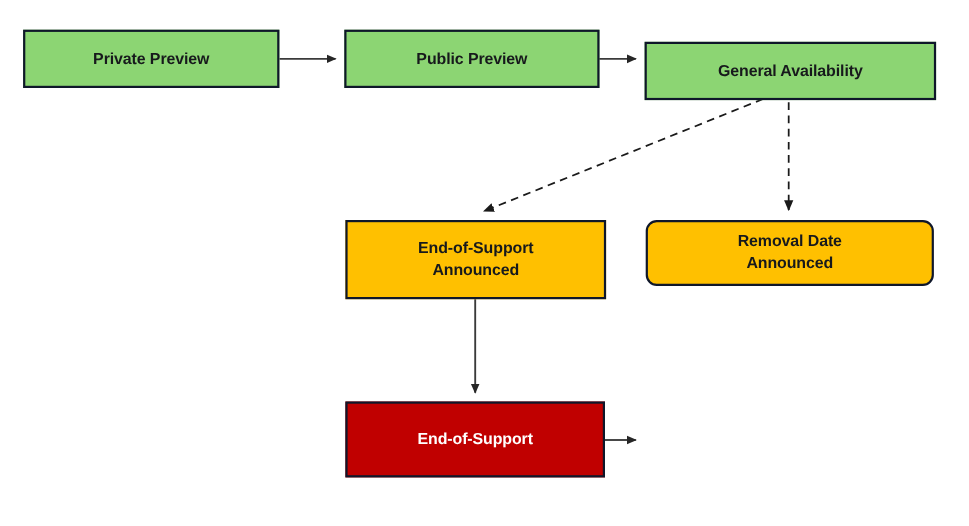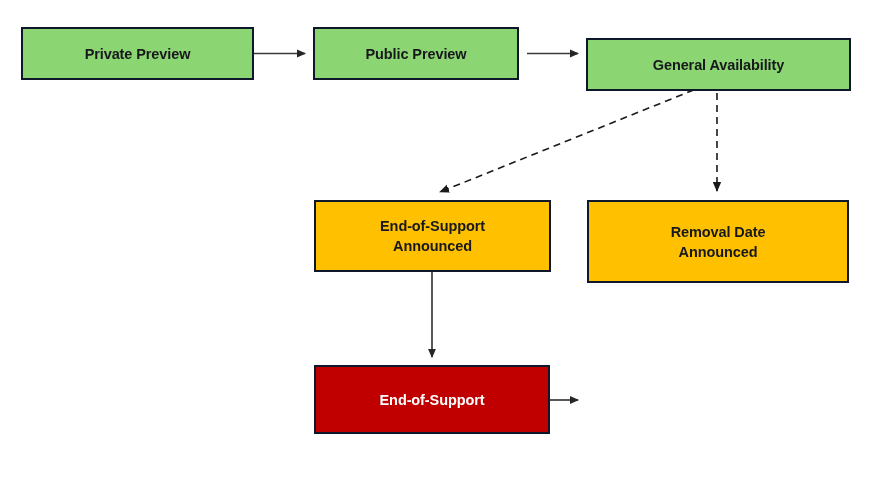--- a/index.html
+++ b/index.html
@@ -73,34 +73,34 @@
 
     <line x1="432" y1="272" x2="432" y2="357" stroke="#3a3a3a" stroke-width="1.7" marker-end="url(#arrowSolid)"></line>
 
     <line x1="550" y1="400" x2="578" y2="400" stroke="#3a3a3a" stroke-width="1.7" marker-end="url(#arrowSolid)"></line>
   </svg>
 
   <div class="node stage-green" style="left:21px; top:27px; width:233px; height:53px;">
     <span class="node-label">Private Preview</span>
   </div>
 
-  <div class="node stage-green" style="left:313px; top:27px; width:206px; height:53px;">
+  <div class="node stage-green" style="left:313px; top:27px; width:232px; height:53px;">
     <span class="node-label">Public Preview</span>
   </div>
 
   <div class="node stage-green" style="left:586px; top:38px; width:265px; height:53px;">
     <span class="node-label">General Availability</span>
   </div>
 
   <div class="node stage-amber" style="left:314px; top:200px; width:237px; height:72px;">
     <span class="node-label">End-of-Support
 Announced</span>
   </div>
 
-  <div class="node stage-amber" style="left:587px; top:200px; width:262px; height:83px;">
+  <div class="node stage-amber" style="left:587px; top:200px; width:262px; height:60px;border-radius:10px;">
     <span class="node-label">Removal Date
 Announced</span>
   </div>
 
   <div class="node stage-red" style="left:314px; top:365px; width:236px; height:69px;">
     <span class="node-label">End-of-Support</span>
   </div>
 
 
 </div>

